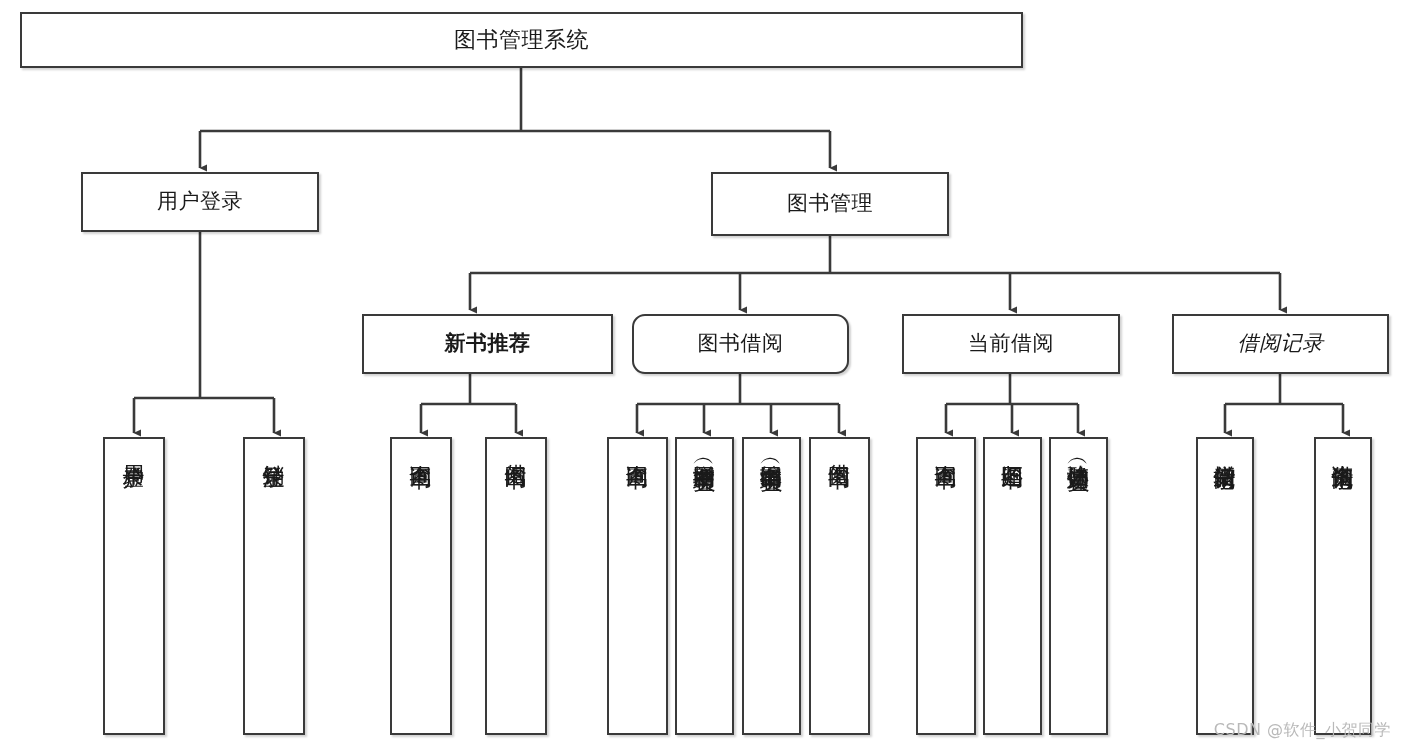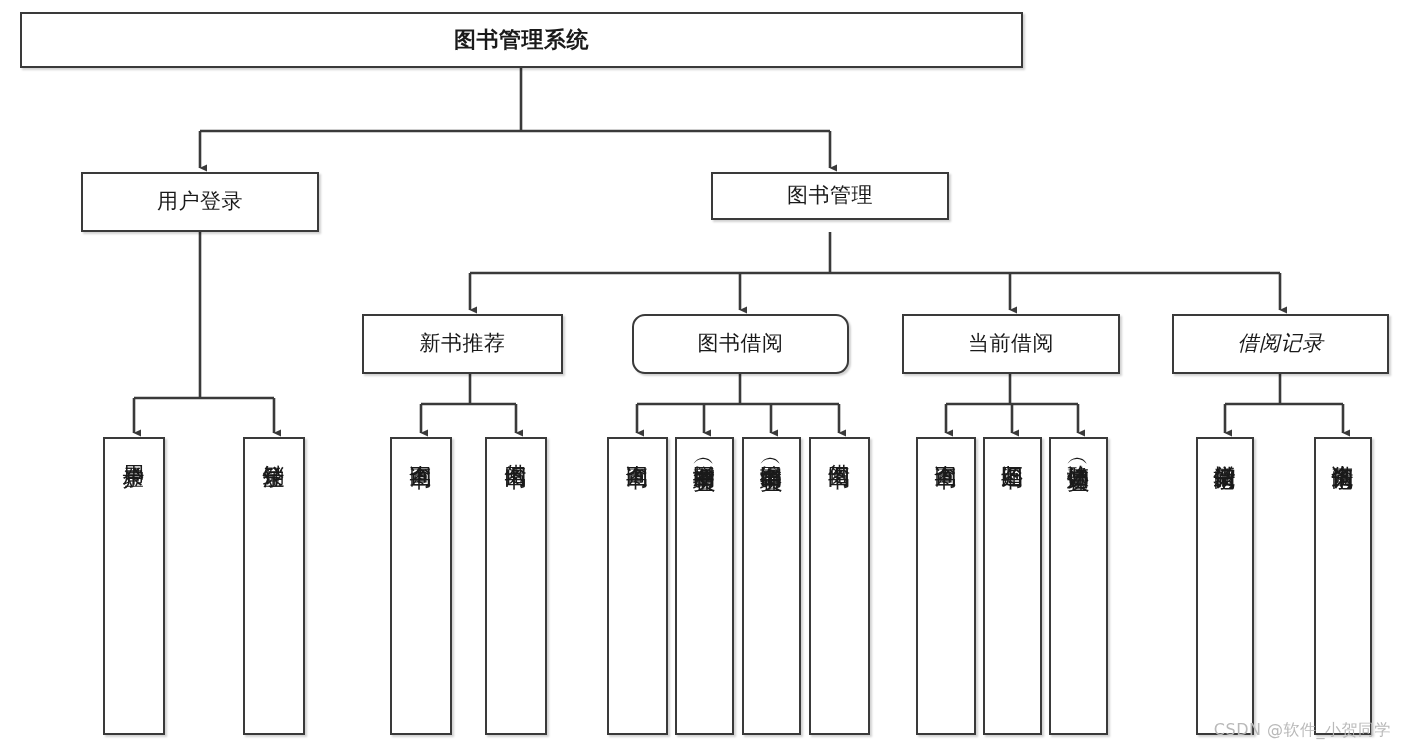--- a/index.html
+++ b/index.html
@@ -43,21 +43,20 @@
     line-height: 1.12;
     letter-spacing: 0.5px;
   }
   
   .node.horiz .label {
     font-size: 21px;
     white-space: nowrap;
   }
   .node.root .label {
     font-size: 22px;
-    font-weight: bold;
   }
   
   .node.vert {
     align-items: flex-start;
     justify-content: center;
     padding-top: 8px;
   }
   .node.vert .label {
     writing-mode: vertical-rl;
     text-orientation: upright;
@@ -133,25 +132,25 @@
     </g>
   </svg>
 
   <div class="node horiz root" style="left:20px; top:12px; width:1003px; height:56px;">
     <span class="label">图书管理系统</span>
   </div>
 
   <div class="node horiz" style="left:81px; top:172px; width:238px; height:60px;">
     <span class="label">用户登录</span>
   </div>
-  <div class="node horiz" style="left:711px; top:172px; width:238px; height:48px;">
+  <div class="node horiz" style="left:711px; top:172px; width:238px; height:64px;">
     <span class="label">图书管理</span>
   </div>
 
-  <div class="node horiz" style="left:362px; top:314px; width:201px; height:60px;">
+  <div class="node horiz" style="left:362px; top:314px; width:251px; height:60px;font-weight:bold;">
     <span class="label">新书推荐</span>
   </div>
   <div class="node horiz" style="left:632px; top:314px; width:217px; height:60px;border-radius:13px;">
     <span class="label">图书借阅</span>
   </div>
   <div class="node horiz" style="left:902px; top:314px; width:218px; height:60px;">
     <span class="label">当前借阅</span>
   </div>
   <div class="node horiz" style="left:1172px; top:314px; width:217px; height:60px;font-style:italic;">
     <span class="label">借阅记录</span>

